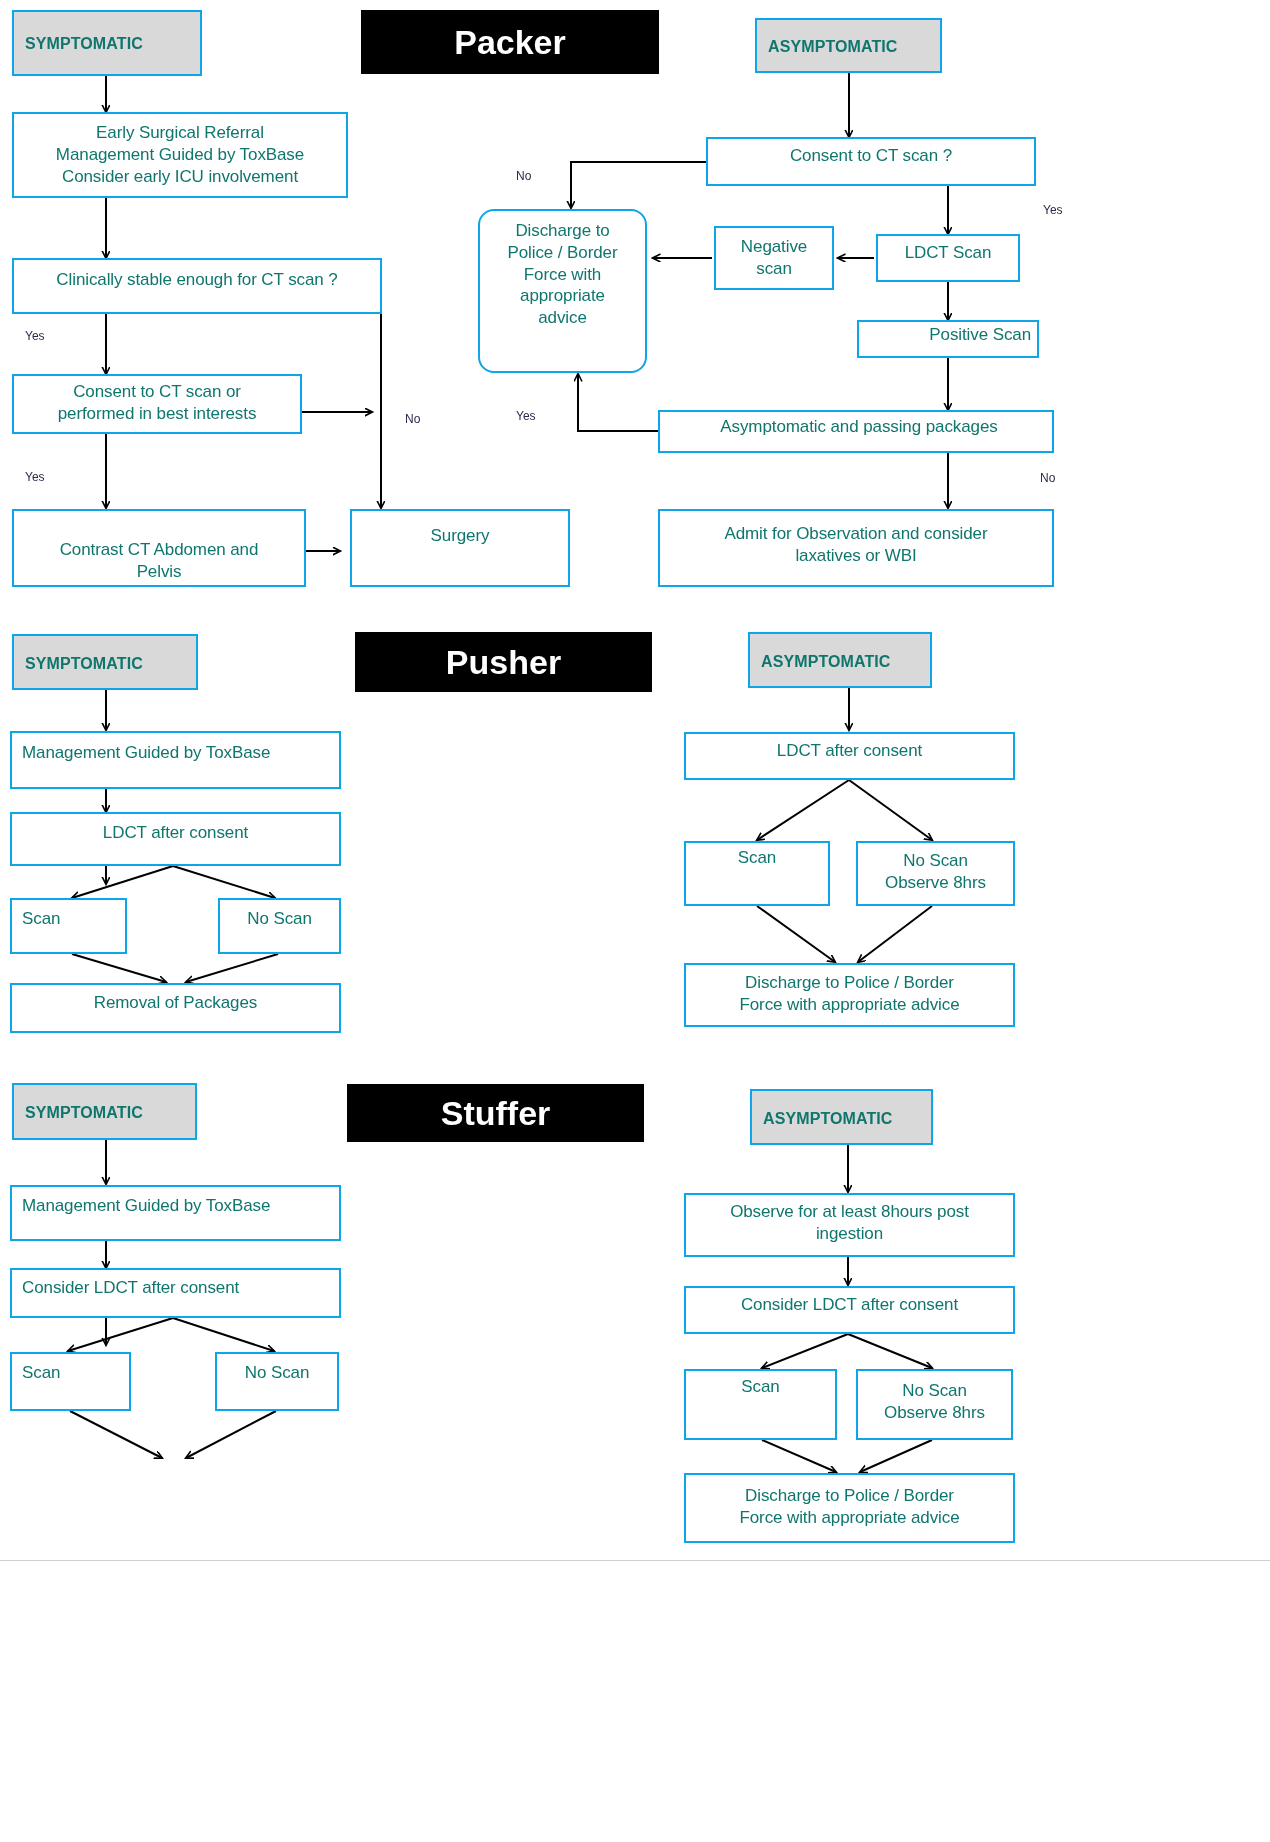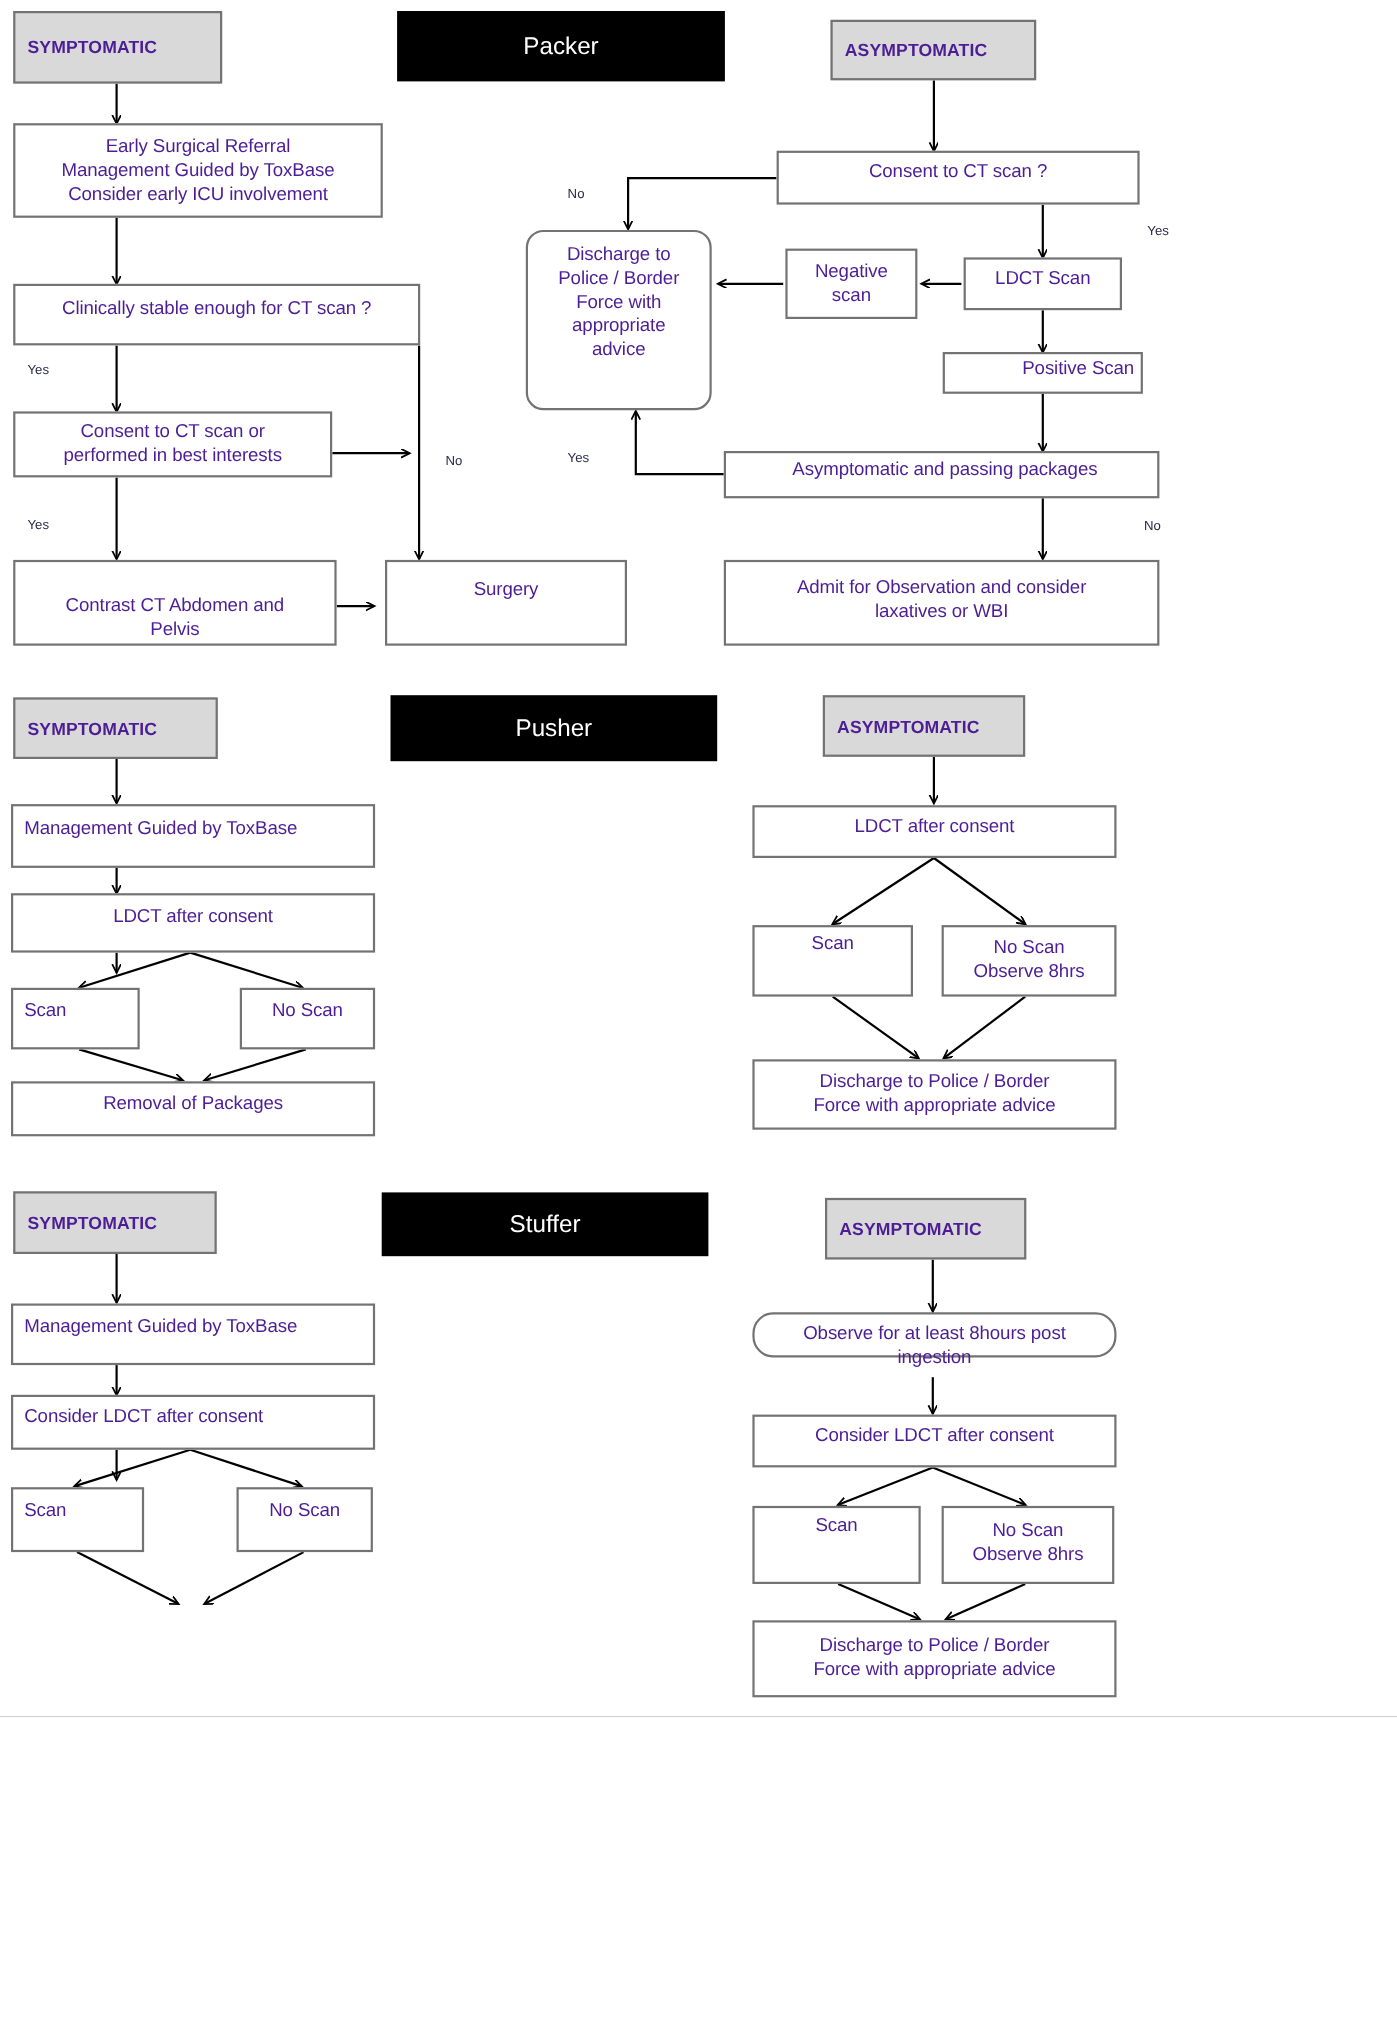--- a/index.html
+++ b/index.html
@@ -20,23 +20,23 @@
   .svg-layer {
     position: absolute;
     left: 0; top: 0;
     width: 1270px;
     height: 1842px;
     pointer-events: none;
   }
   .node {
     position: absolute;
     box-sizing: border-box;
-    border: 2px solid #737373;
+    border: 2px solid #0ea5e9;
     background: #ffffff;
-    color: #4c1d95;
+    color: #0f766e;
     font-size: 17px;
     line-height: 1.28;
     text-align: center;
     padding: 8px 6px 0 6px;
     letter-spacing: -0.1px;
   }
   .node.shade {
     background: #d9d9d9;
     font-weight: bold;
     font-size: 16px;
@@ -46,22 +46,22 @@
   }
   .node.leftal {
     text-align: left;
     padding-left: 10px;
   }
   .banner {
     position: absolute;
     box-sizing: border-box;
     background: #000000;
     color: #ffffff;
-    font-weight: normal;
-    font-size: 22px;
+    font-weight: bold;
+    font-size: 34px;
     display: flex;
     align-items: center;
     justify-content: center;
     letter-spacing: 0px;
   }
   .edge-label {
     position: absolute;
     font-size: 12px;
     color: #2a2a4a;
     letter-spacing: 0px;
@@ -247,21 +247,21 @@
 
   <div class="node leftal" style="left:10px; top:1185px; width:331px; height:56px; line-height:38px; padding-top:0;">Management Guided by ToxBase</div>
 
   <div class="node leftal" style="left:10px; top:1268px; width:331px; height:50px; line-height:35px; padding-top:0;">Consider LDCT after consent</div>
 
   <div class="node leftal" style="left:10px; top:1352px; width:121px; height:59px; line-height:38px; padding-top:0;">Scan</div>
 
   <div class="node" style="left:215px; top:1352px; width:124px; height:59px; line-height:38px; padding-top:0;">No Scan</div>
 
 
-  <div class="node" style="left:684px; top:1193px; width:331px; height:41px; padding-top:6px;border-radius:19px;">
+  <div class="node" style="left:684px; top:1193px; width:331px; height:64px; padding-top:6px;">
     <div>Observe for at least 8hours post</div>
     <div>ingestion</div>
   </div>
 
   <div class="node" style="left:684px; top:1286px; width:331px; height:48px; line-height:33px; padding-top:0;">Consider LDCT after consent</div>
 
   <div class="node" style="left:684px; top:1369px; width:153px; height:71px; line-height:32px; padding-top:0;">Scan</div>
 
   <div class="node" style="left:856px; top:1369px; width:157px; height:71px; padding-top:9px;">
     <div>No Scan</div>

